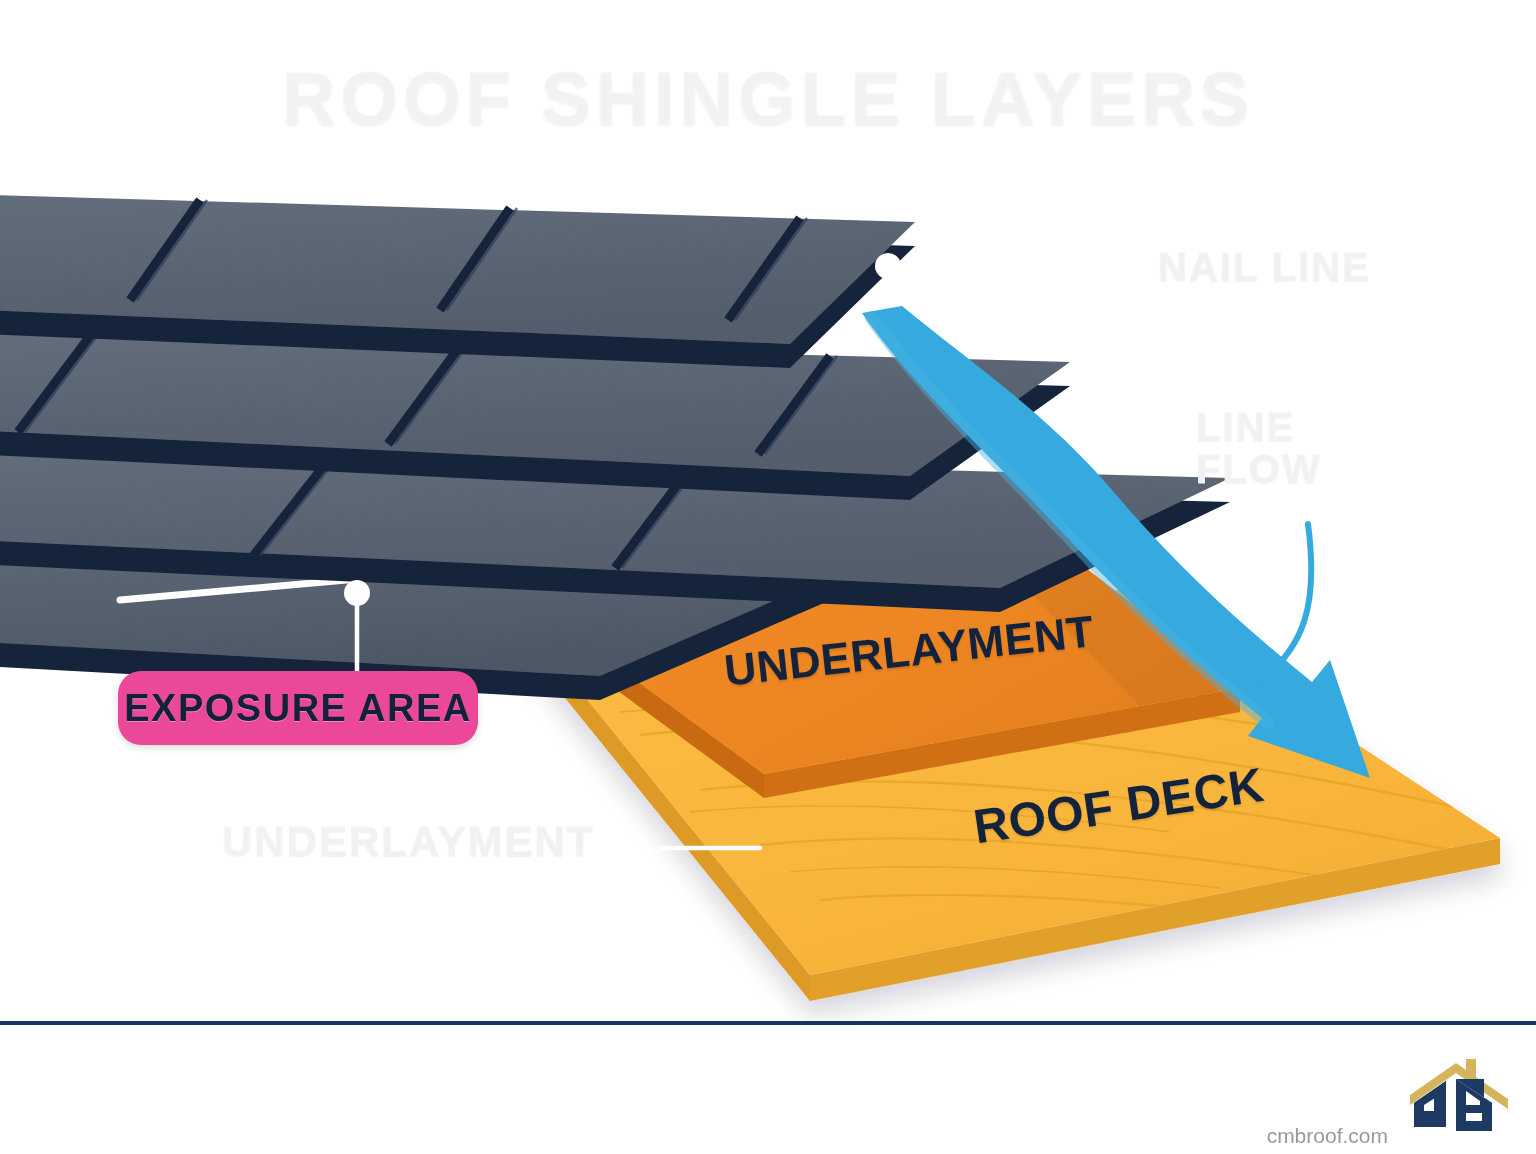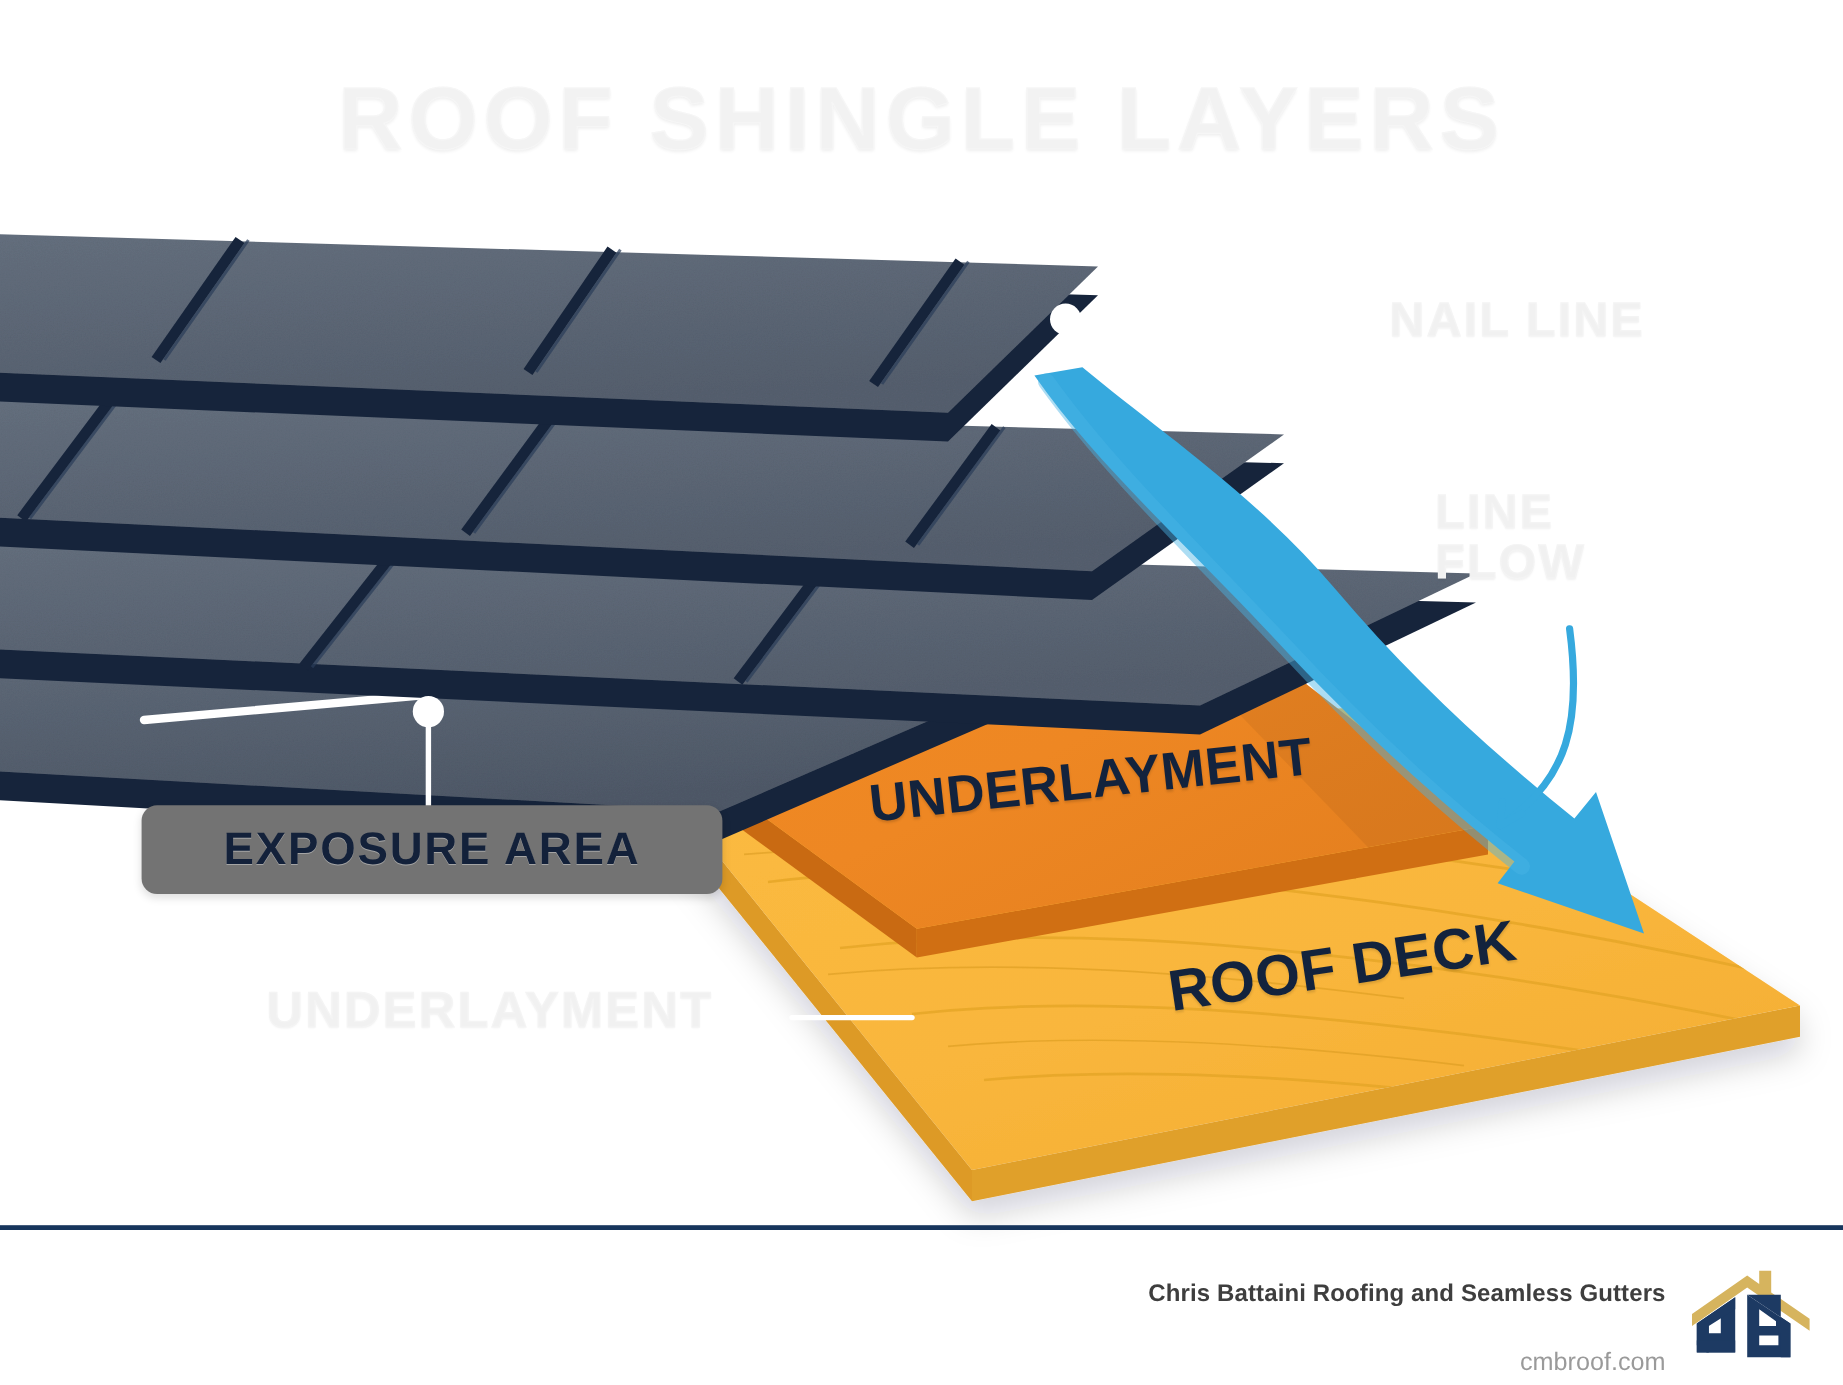--- a/index.html
+++ b/index.html
@@ -39,23 +39,23 @@
     white-space:pre-line;
   }
   #lbl-nail-line  { left:1158px; top:246px; font-size:40px; letter-spacing:2px; }
   #lbl-water-flow { left:1196px; top:406px; font-size:40px; letter-spacing:2px; text-align:left; }
   #lbl-underlay-ghost { left:222px; top:820px; font-size:42px; letter-spacing:2px; }
 
   
   .badge {
     position:absolute;
     left:118px; top:671px;
-    width:484px; height:74px;
-    background:#737373;
-    border-radius:13px;
+    width:360px; height:74px;
+    background:#ec4899;
+    border-radius:23px;
     display:flex; align-items:center; justify-content:center;
     box-shadow:0 3px 7px rgba(0,0,0,0.13);
   }
   .badge span {
     font-size:38px; font-weight:bold; letter-spacing:1.5px;
     color:#13213a;
     text-shadow:0 1px 0 rgba(255,255,255,0.35);
   }
 
   
@@ -267,21 +267,20 @@
   <div class="badge">
     <span>EXPOSURE AREA</span>
   </div>
 
   <div class="onart" id="lbl-underlayment">UNDERLAYMENT</div>
 
   <div class="onart" id="lbl-roof-deck">ROOF DECK</div>
 
   <div class="footer-rule"></div>
 
-  <div class="footer-company">Chris Battaini Roofing and Seamless Gutters</div>
 
   <div class="footer-site">cmbroof.com</div>
 
   <svg class="footer-logo" viewBox="0 0 118 86">
 
     <path d="M10,40 L56,8 L66,15 L66,4 L76,4 L76,22 L108,44 L108,54 L56,18 L10,50 Z" fill="#d6b45e"></path>
 
     <path d="M14,48 L46,26 L46,72 L22,72 L22,56 L34,56 L34,40 L24,47 L24,66 L14,66 Z" fill="#1d3a63"></path>
     <path d="M14,48 L46,26 L46,36 L24,50 L24,72 L14,72 Z" fill="#1d3a63"></path>
     <rect x="14" y="62" width="32" height="10" fill="#1d3a63"></rect>

